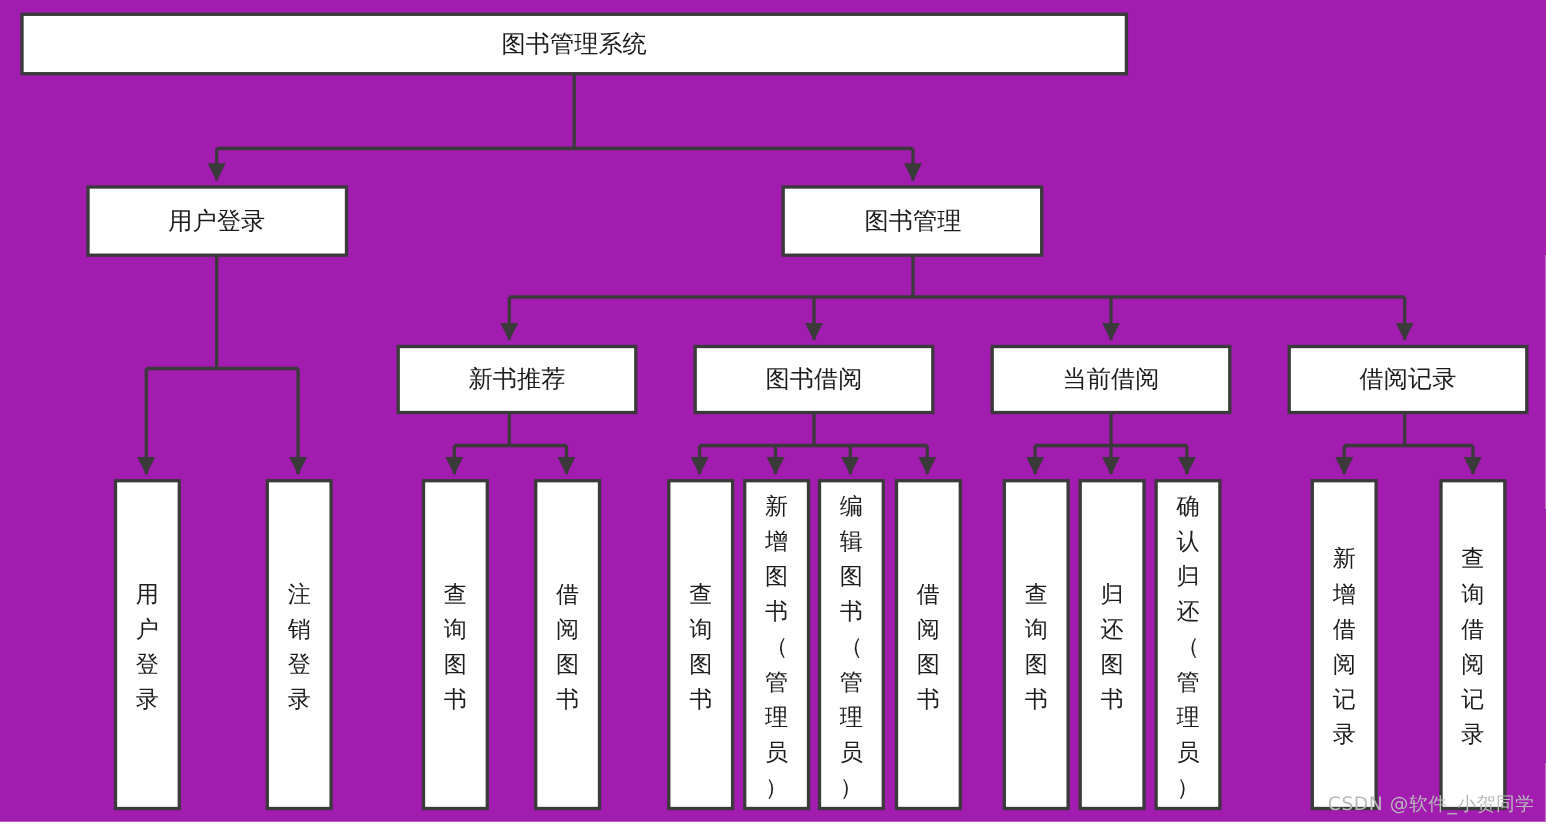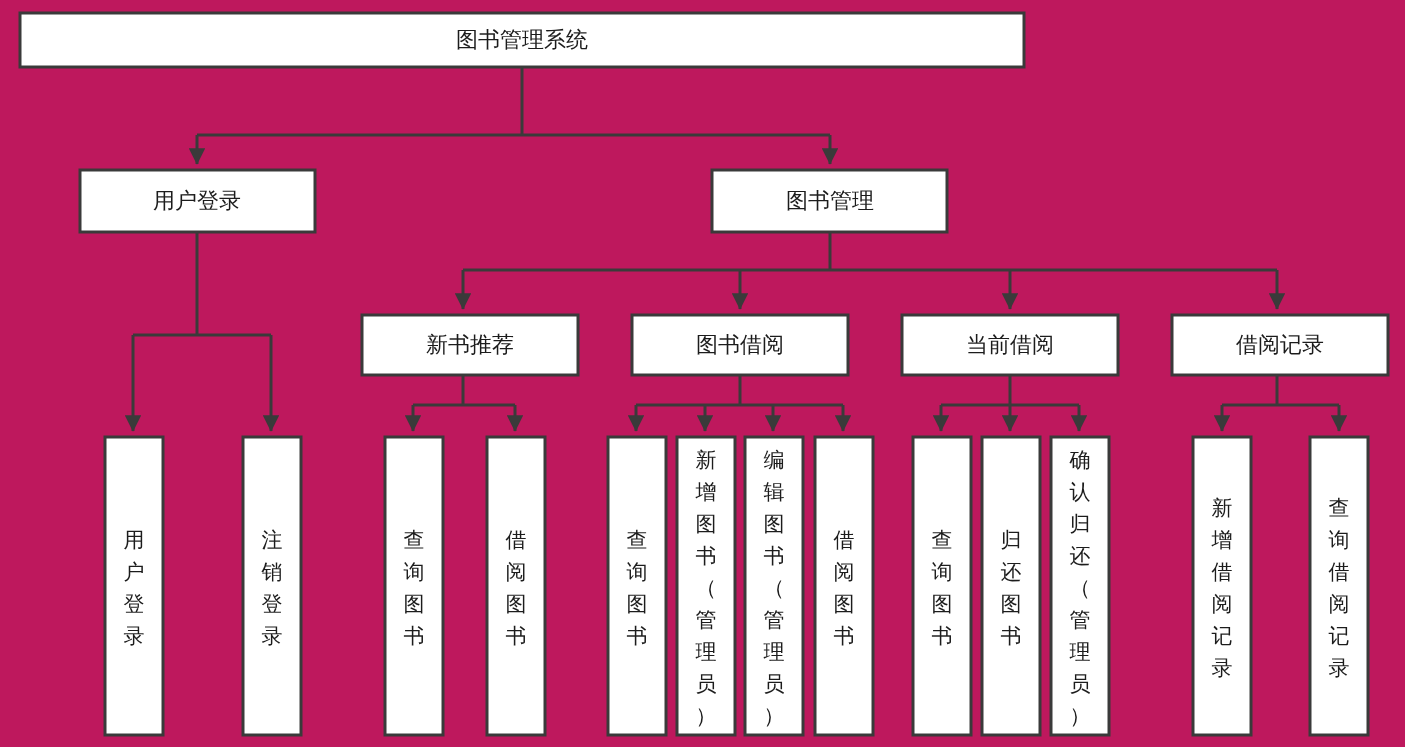--- a/index.html
+++ b/index.html
@@ -1,20 +1,20 @@
 <!DOCTYPE html>
 <html><head>
 <meta charset="utf-8">
 <style>
   html,body{margin:0;padding:0;background:#ffffff;}
   body{
     font-family:"DejaVu Sans","Liberation Sans",sans-serif;
     width:1405px;height:747px;overflow:hidden;
   }
-  #stage{position:relative;width:1405px;height:747px;background:#be185d;}
+  #stage{position:relative;width:1405px;height:747px;background:#a21caf;}
   svg.diagram{position:absolute;inset:0;width:1405px;height:747px;display:block;}
   .node-rect{fill:#ffffff;stroke:#3a3a3a;stroke-width:3;}
   .edge{stroke:#3a3a3a;stroke-width:3;fill:none;stroke-linecap:butt;}
   .node-label-h{
     font-size:22px;fill:#1c1c1c;text-anchor:middle;dominant-baseline:middle;
     font-family:"DejaVu Sans","Liberation Sans",sans-serif;
   }
   .node-label-v{
     font-size:21px;fill:#1c1c1c;text-anchor:middle;
     font-family:"DejaVu Sans","Liberation Sans",sans-serif;
@@ -170,13 +170,14 @@
     <g>
       <rect class="node-rect" x="1193" y="437" width="58" height="298"></rect>
       <text class="node-label-v" id="vt-11" x="1222" y="0"><tspan x="1222" y="514.96">新</tspan><tspan x="1222" y="546.96">增</tspan><tspan x="1222" y="578.96">借</tspan><tspan x="1222" y="610.96">阅</tspan><tspan x="1222" y="642.96">记</tspan><tspan x="1222" y="674.96">录</tspan></text>
     </g>
     <g>
       <rect class="node-rect" x="1310" y="437" width="58" height="298"></rect>
       <text class="node-label-v" id="vt-12" x="1339" y="0"><tspan x="1339" y="514.96">查</tspan><tspan x="1339" y="546.96">询</tspan><tspan x="1339" y="578.96">借</tspan><tspan x="1339" y="610.96">阅</tspan><tspan x="1339" y="642.96">记</tspan><tspan x="1339" y="674.96">录</tspan></text>
     </g>
   </svg>
 
+  <div class="watermark">CSDN @软件_小贺同学</div>
 </div>
 
 </body></html>

